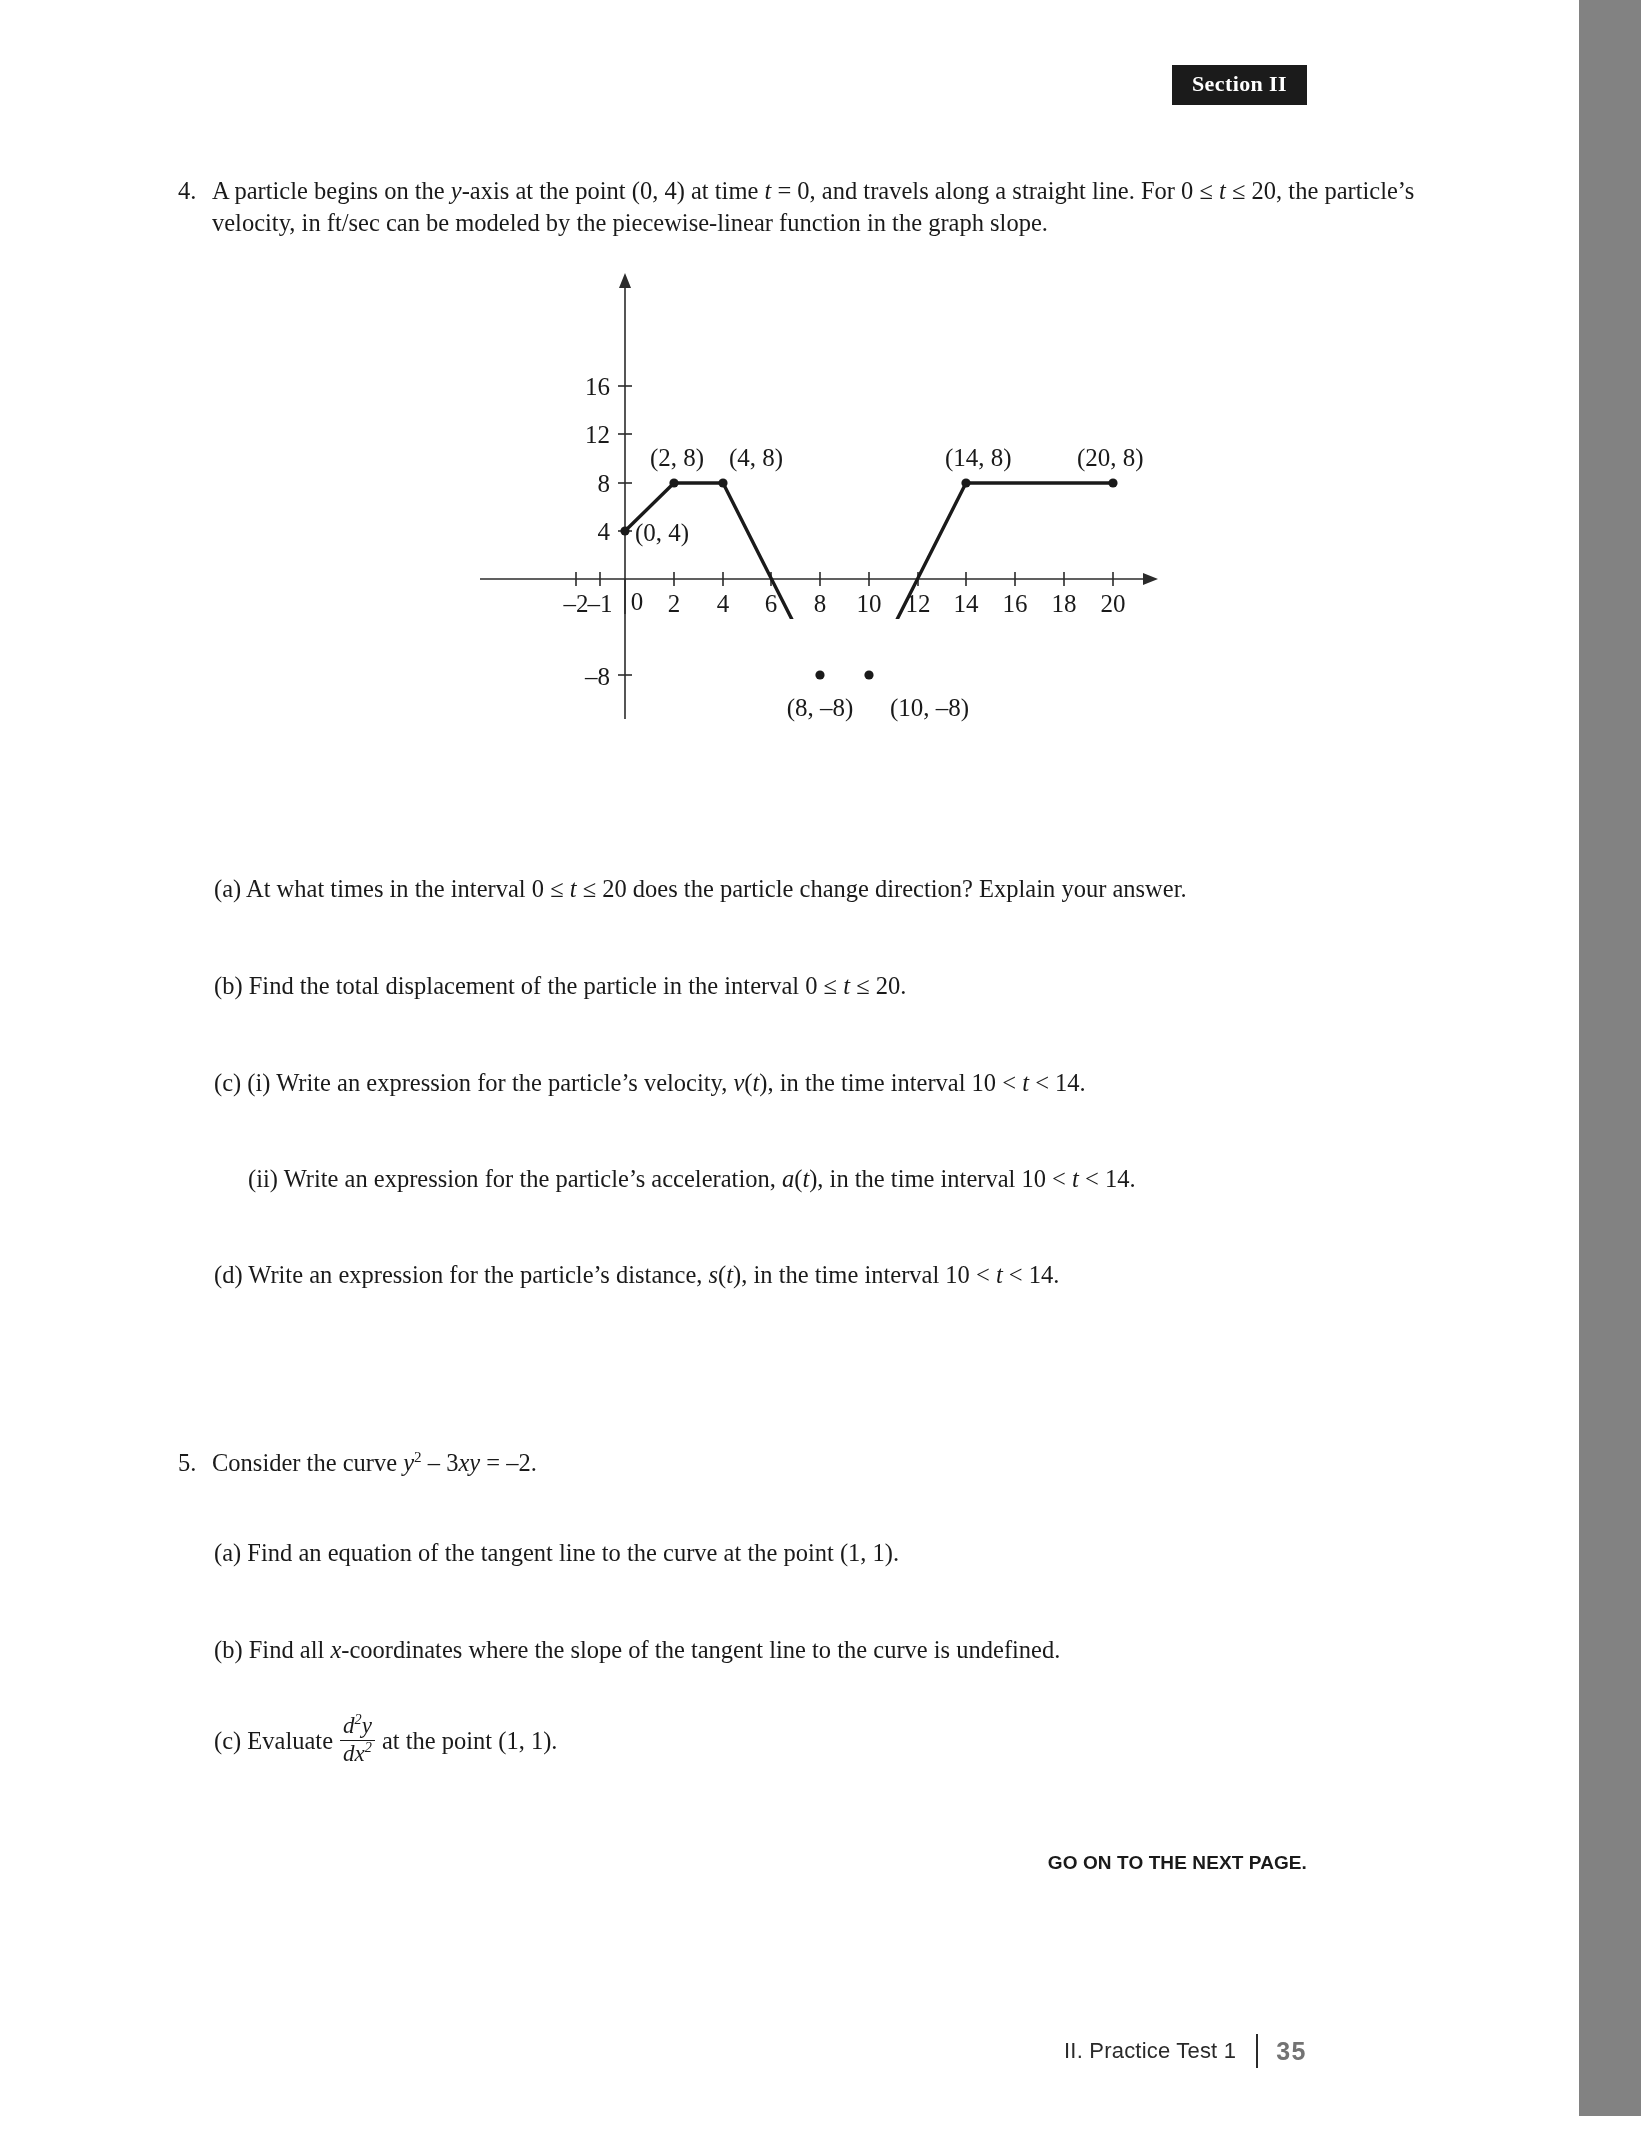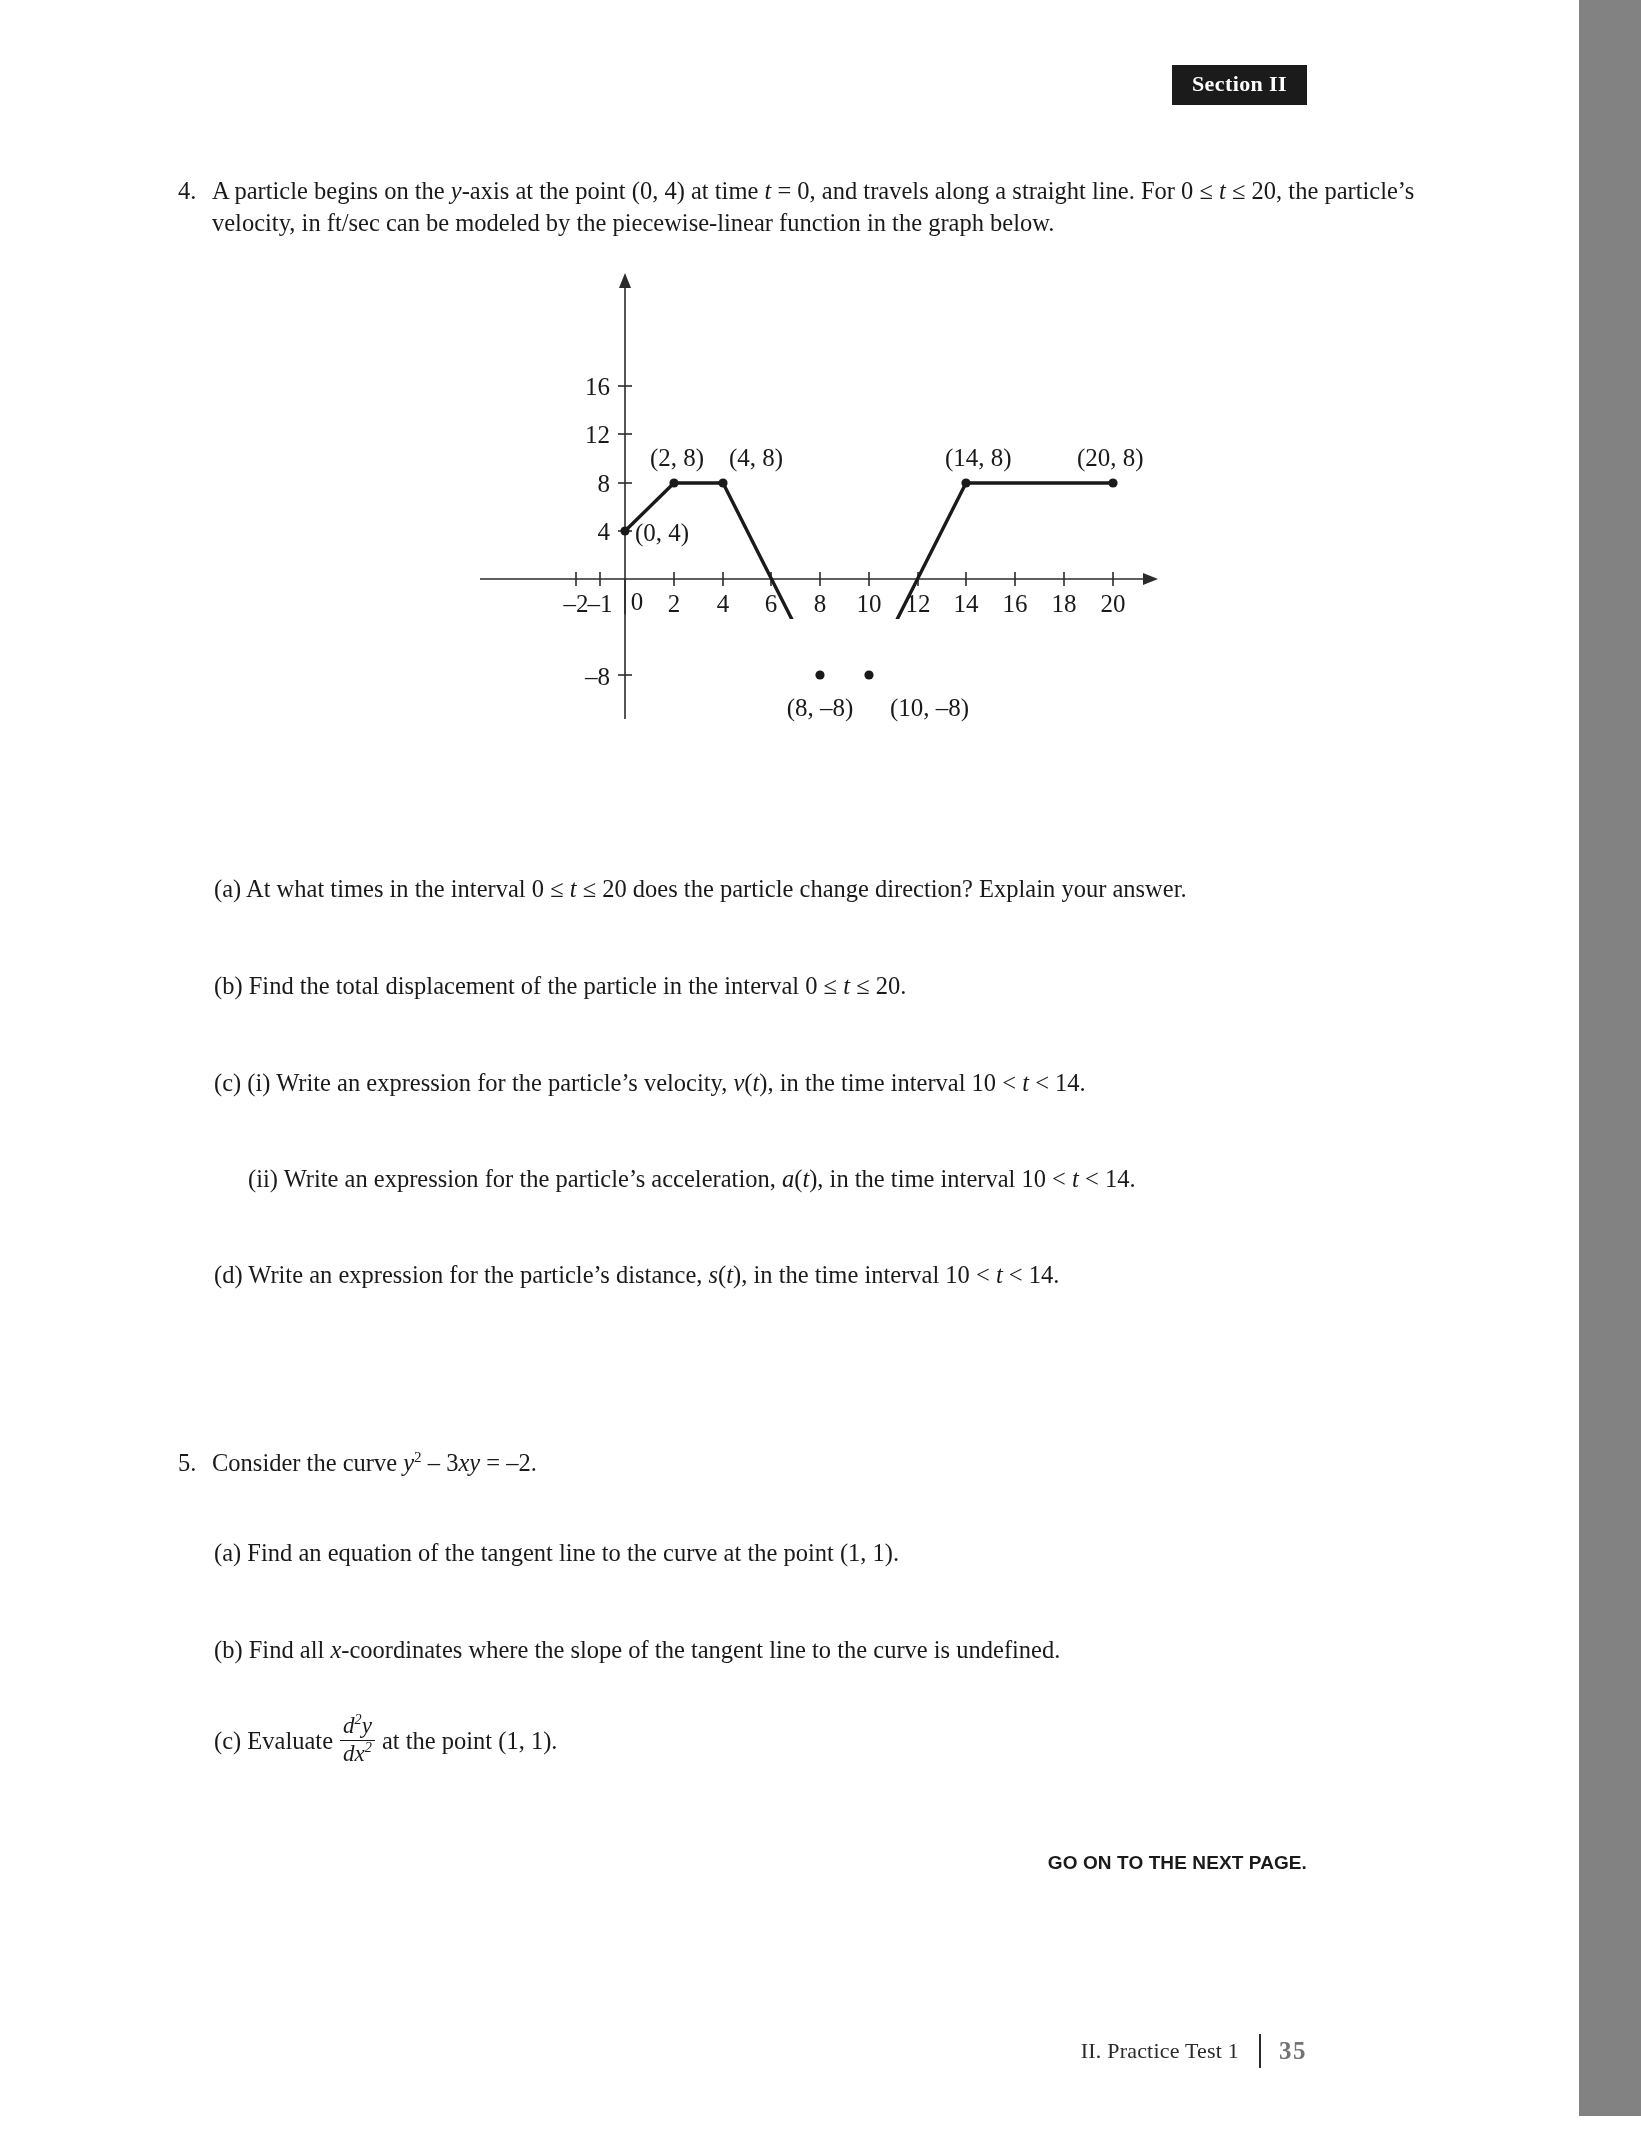--- a/index.html
+++ b/index.html
@@ -141,21 +141,21 @@
     color: #1a1a1a;
     white-space: nowrap;
   }
 
   .footer-run {
     position: absolute;
     right: 86px;
     top: 1995px;
     display: flex;
     align-items: center;
-    font-family: Liberation Serif, serif;
+    font-family: Liberation Sans, sans-serif;
     font-size: 22px;
     color: #2a2a2a;
     white-space: nowrap;
   }
   .footer-run .ft-text { letter-spacing: 0.2px; }
   .footer-run .ft-rule {
     display: inline-block;
     width: 2px;
     height: 34px;
     background: #2a2a2a;
@@ -172,21 +172,21 @@
 <body>
 
 <div class="page">
 
   <div class="section-tab">Section II</div>
 
   <div class="q-block" style="left:178px; top:136px; width:1310px;">
     <span class="q-num">4.</span>
     <span class="q-body">
       <span>A particle begins on the </span><i>y</i><span>-axis at the point (0, 4) at time </span><i>t</i><span> = 0, and travels along a straight line.  For 0 ≤ </span><i>t</i><span> ≤ 20, the particle’s</span><br>
-      <span>velocity, in ft/sec can be modeled by the piecewise-linear function in the graph below.</span>
+      <span>velocity, in ft/sec can be modeled by the piecewise-linear function in the graph slope.</span>
     </span>
   </div>
 
   <div class="graph">
     <svg width="700" height="350" viewBox="0 0 700 350" xmlns="http://www.w3.org/2000/svg">
 
       <g>
         <line x1="0" y1="310" x2="663" y2="310" stroke="#2b2b2b" stroke-width="1.6"></line>
         <polygon points="663,304 678,310 663,316" fill="#2b2b2b"></polygon>
       </g>

